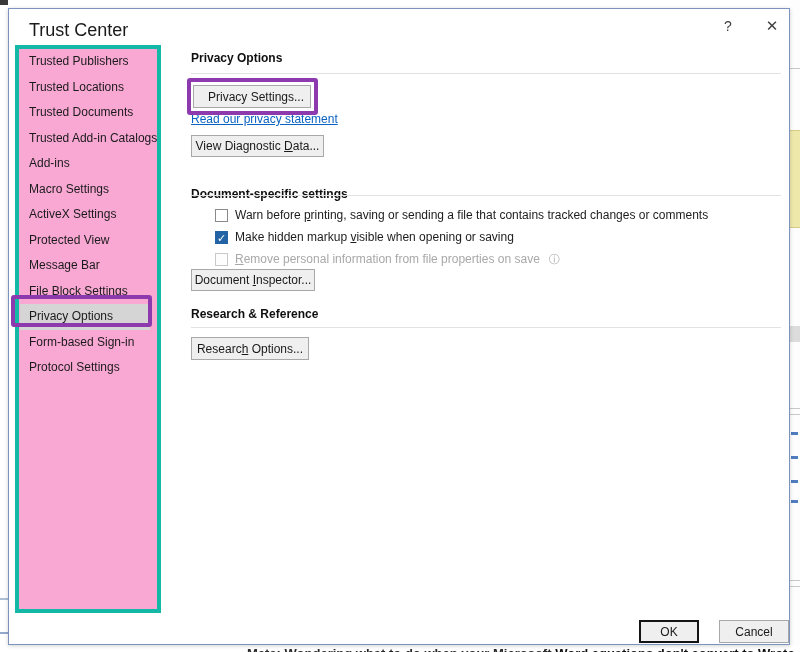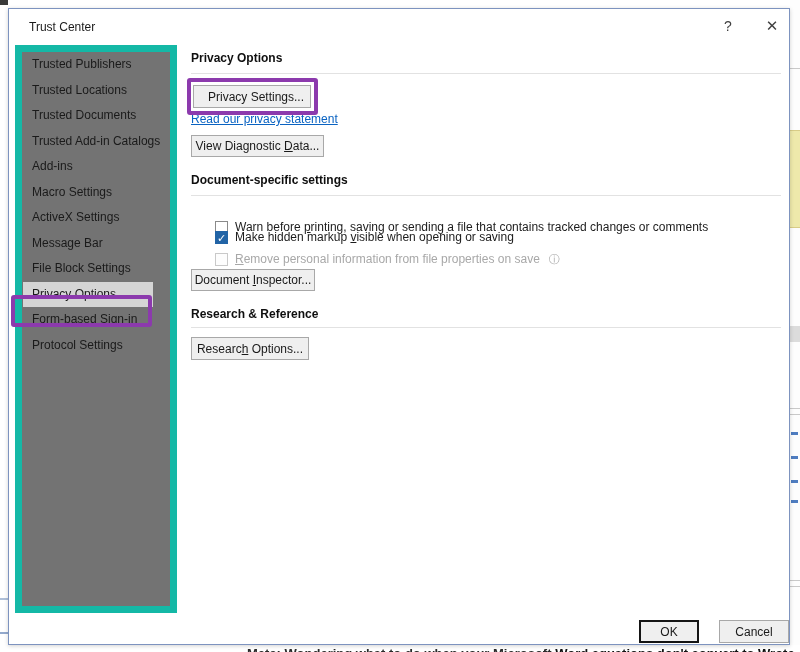--- a/index.html
+++ b/index.html
@@ -23,28 +23,28 @@
   .bg-left .l2 { position:absolute; left:0; top:632px; width:8px; height:2px; background:#93a9cc; }
   .bg-bottom { position:absolute; left:0; top:645px; width:800px; height:7px; overflow:hidden; background:#fff; }
   .bg-bottom .cliptext { position:absolute; left:247px; top:1px; white-space:nowrap; font-size:13px; color:#2a2a2a; font-weight:600; }
   .bg-bottom .cliptext b { font-weight:800; color:#111; }
   
   .dialog {
     position:absolute; left:8px; top:8px; width:782px; height:637px;
     background:#ffffff; border:1px solid #7d93bf;
     box-shadow:0 1px 4px rgba(0,0,0,.18);
   }
-  .title { position:absolute; left:20px; top:11px; font-size:12px; color:#1a1a1a; }
+  .title { position:absolute; left:20px; top:11px; font-size:18px; color:#1a1a1a; }
   .titlebar-btn { position:absolute; top:7px; width:22px; height:20px; text-align:center; line-height:20px; font-size:14px; color:#404040; cursor:default; }
   .help-btn { left:708px; }
   .close-btn { left:752px; font-size:15px; }
   
   .sidebar {
-    position:absolute; left:6px; top:36px; width:162px; height:568px;
-    background:#737373; border:7px solid #14b8a6; overflow:hidden;
+    position:absolute; left:6px; top:36px; width:146px; height:568px;
+    background:#f9a8d4; border:4px solid #14b8a6; overflow:hidden;
   }
   .side-item { height:25.5px; line-height:25.5px; padding-left:10px; font-size:12px; color:#1a1a1a; white-space:nowrap; }
   .side-item.selected { background:var(--selected_item,#d5d5d5); width:130px; margin-left:1px; padding-left:9px; }
   
   .heading { position:absolute; font-size:12px; font-weight:bold; color:#0f0f0f; }
   .sep { position:absolute; height:1px; width:590px; background:#e2e2e2; }
   .btn {
     position:absolute; background:#efefef; border:1px solid #a8a8a8;
     font-size:12px; color:#1a1a1a; text-align:center; font-family:inherit;
     display:flex; align-items:center; justify-content:center; white-space:nowrap; cursor:default;
@@ -61,23 +61,23 @@
   
   .annot { position:absolute; border:4px solid var(--highlight,#8c3aad); border-radius:3px; background:transparent; pointer-events:none; }
   .annot-btn { left:178px; top:69px; width:131px; height:37px; }
   .annot-side { left:2px; top:286px; width:141px; height:32px; }
   
   .h1 { left:182px; top:42px; }
   .sep1 { left:182px; top:64px; }
   .privacy-btn { left:184px; top:76px; width:118px; height:23px;padding-left:8px; }
   .stat-link { left:182px; top:103px; }
   .diag-btn { left:182px; top:126px; width:133px; height:22px; }
-  .h2 { left:182px; top:164px;text-align:right; }
+  .h2 { left:182px; top:178px;text-align:right; }
   .sep2 { left:182px; top:186px; }
-  .row1 { top:208px;justify-content:flex-end; }
+  .row1 { top:196px;justify-content:flex-end; }
   .row2 { top:218px; }
   .row3 { top:240px; }
   .insp-btn { left:182px; top:260px; width:124px; height:22px; }
   .h3 { left:182px; top:298px; }
   .sep3 { left:182px; top:318px; }
   .res-btn { left:182px; top:328px; width:118px; height:23px; }
   .ok-btn { left:630px; top:611px; width:60px; height:23px; }
   .cancel-btn { left:710px; top:611px; width:70px; height:23px; }
 </style>
 </head>
@@ -119,20 +119,21 @@
   <div class="titlebar-btn close-btn">✕</div>
 
   <div class="sidebar">
     <div class="side-item">Trusted Publishers</div>
     <div class="side-item">Trusted Locations</div>
     <div class="side-item">Trusted Documents</div>
     <div class="side-item">Trusted Add-in Catalogs</div>
     <div class="side-item">Add-ins</div>
     <div class="side-item">Macro Settings</div>
     <div class="side-item">ActiveX Settings</div>
+    <div class="side-item">Protected View</div>
     <div class="side-item">Message Bar</div>
     <div class="side-item">File Block Settings</div>
     <div class="side-item selected">Privacy Options</div>
     <div class="side-item">Form-based Sign-in</div>
     <div class="side-item">Protocol Settings</div>
   </div>
 
   <div class="heading h1">Privacy Options</div>
   <div class="sep sep1"></div>
 

